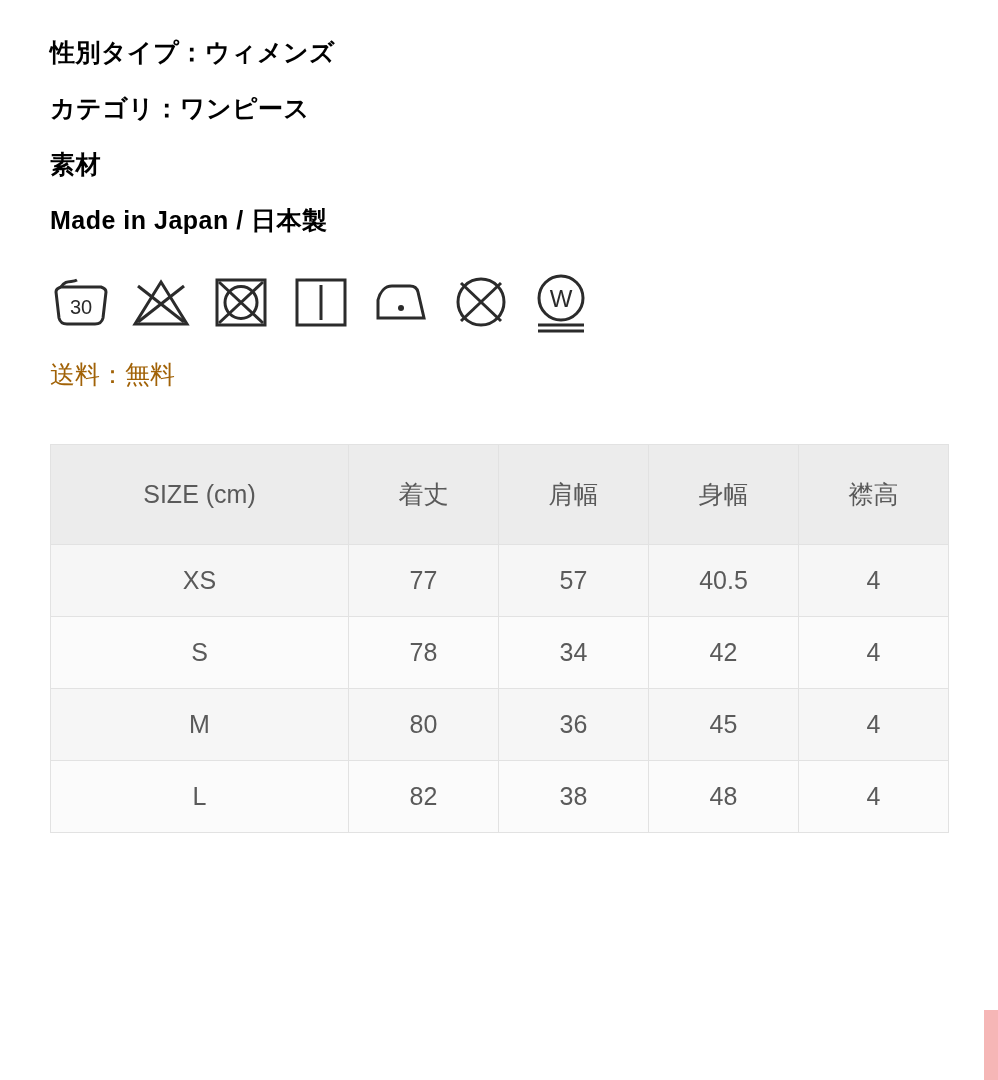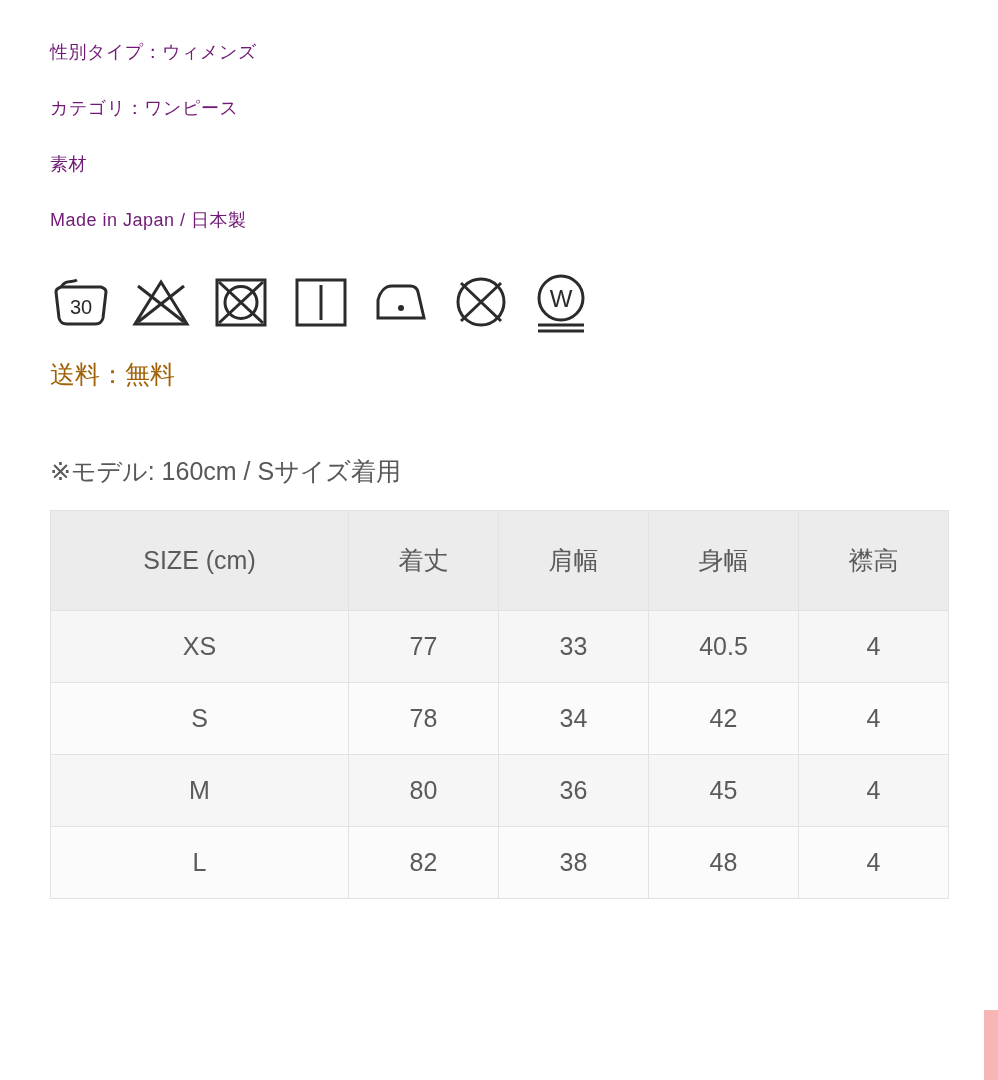--- a/index.html
+++ b/index.html
@@ -15,25 +15,26 @@
     font-family: "Liberation Sans", "DejaVu Sans", sans-serif;
     color: #4d4d4d;
   }
   .page {
     width: 998px;
     height: 1080px;
     position: relative;
     padding: 24px 50px 0 50px;
   }
   .spec-line {
-    font-size: 18px;
+    font-size: 25px;
     line-height: 56px;
-    color: #701a75;
+    color: #000000;
     white-space: nowrap;
     letter-spacing: 0.5px;
+    font-weight: bold;
   }
   .care-icons {
     margin-top: 20px;
     margin-bottom: 10px;
     height: 70px;
     display: flex;
     align-items: center;
     gap: 18px;
   }
   .care-icons svg { display: block; }
@@ -150,21 +151,20 @@
         <text x="31" y="35" font-size="24" font-family="'Liberation Sans',sans-serif" text-anchor="middle" fill="#2b2b2b">W</text>
         <line x1="8" y1="53" x2="54" y2="53" stroke="#2b2b2b" stroke-width="3"></line>
         <line x1="8" y1="59" x2="54" y2="59" stroke="#2b2b2b" stroke-width="3"></line>
       </svg>
     </span>
   </div>
 
   <div class="shipping">送料：無料</div>
 
   <div class="notes">
-    <div class="note-line">※モデル: 160cm / Sサイズ着用</div>
   </div>
 
   <table class="size-table">
     <colgroup>
       <col class="c-size">
         <col class="c-col">
         <col class="c-col">
         <col class="c-col">
         <col class="c-col">
     </colgroup>
@@ -174,21 +174,21 @@
         <th>着丈</th>
         <th>肩幅</th>
         <th>身幅</th>
         <th>襟高</th>
       </tr>
     </thead>
     <tbody>
       <tr>
         <td>XS</td>
         <td>77</td>
-        <td>33</td>
+        <td>57</td>
         <td>40.5</td>
         <td>4</td>
       </tr>
       <tr>
         <td>S</td>
         <td>78</td>
         <td>34</td>
         <td>42</td>
         <td>4</td>
       </tr>

